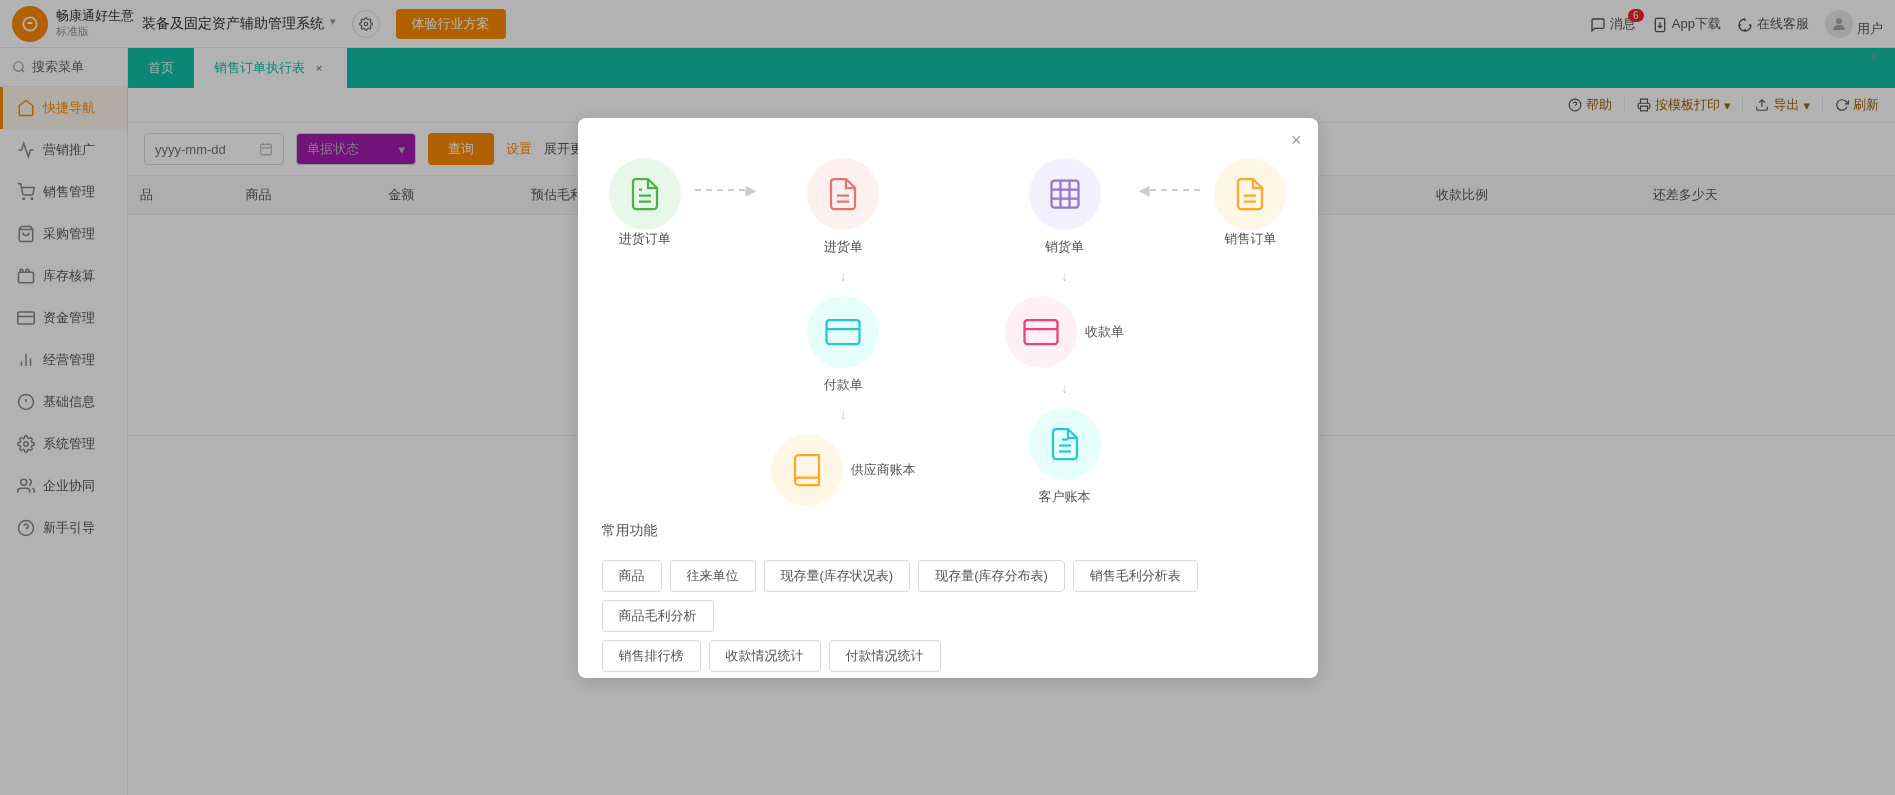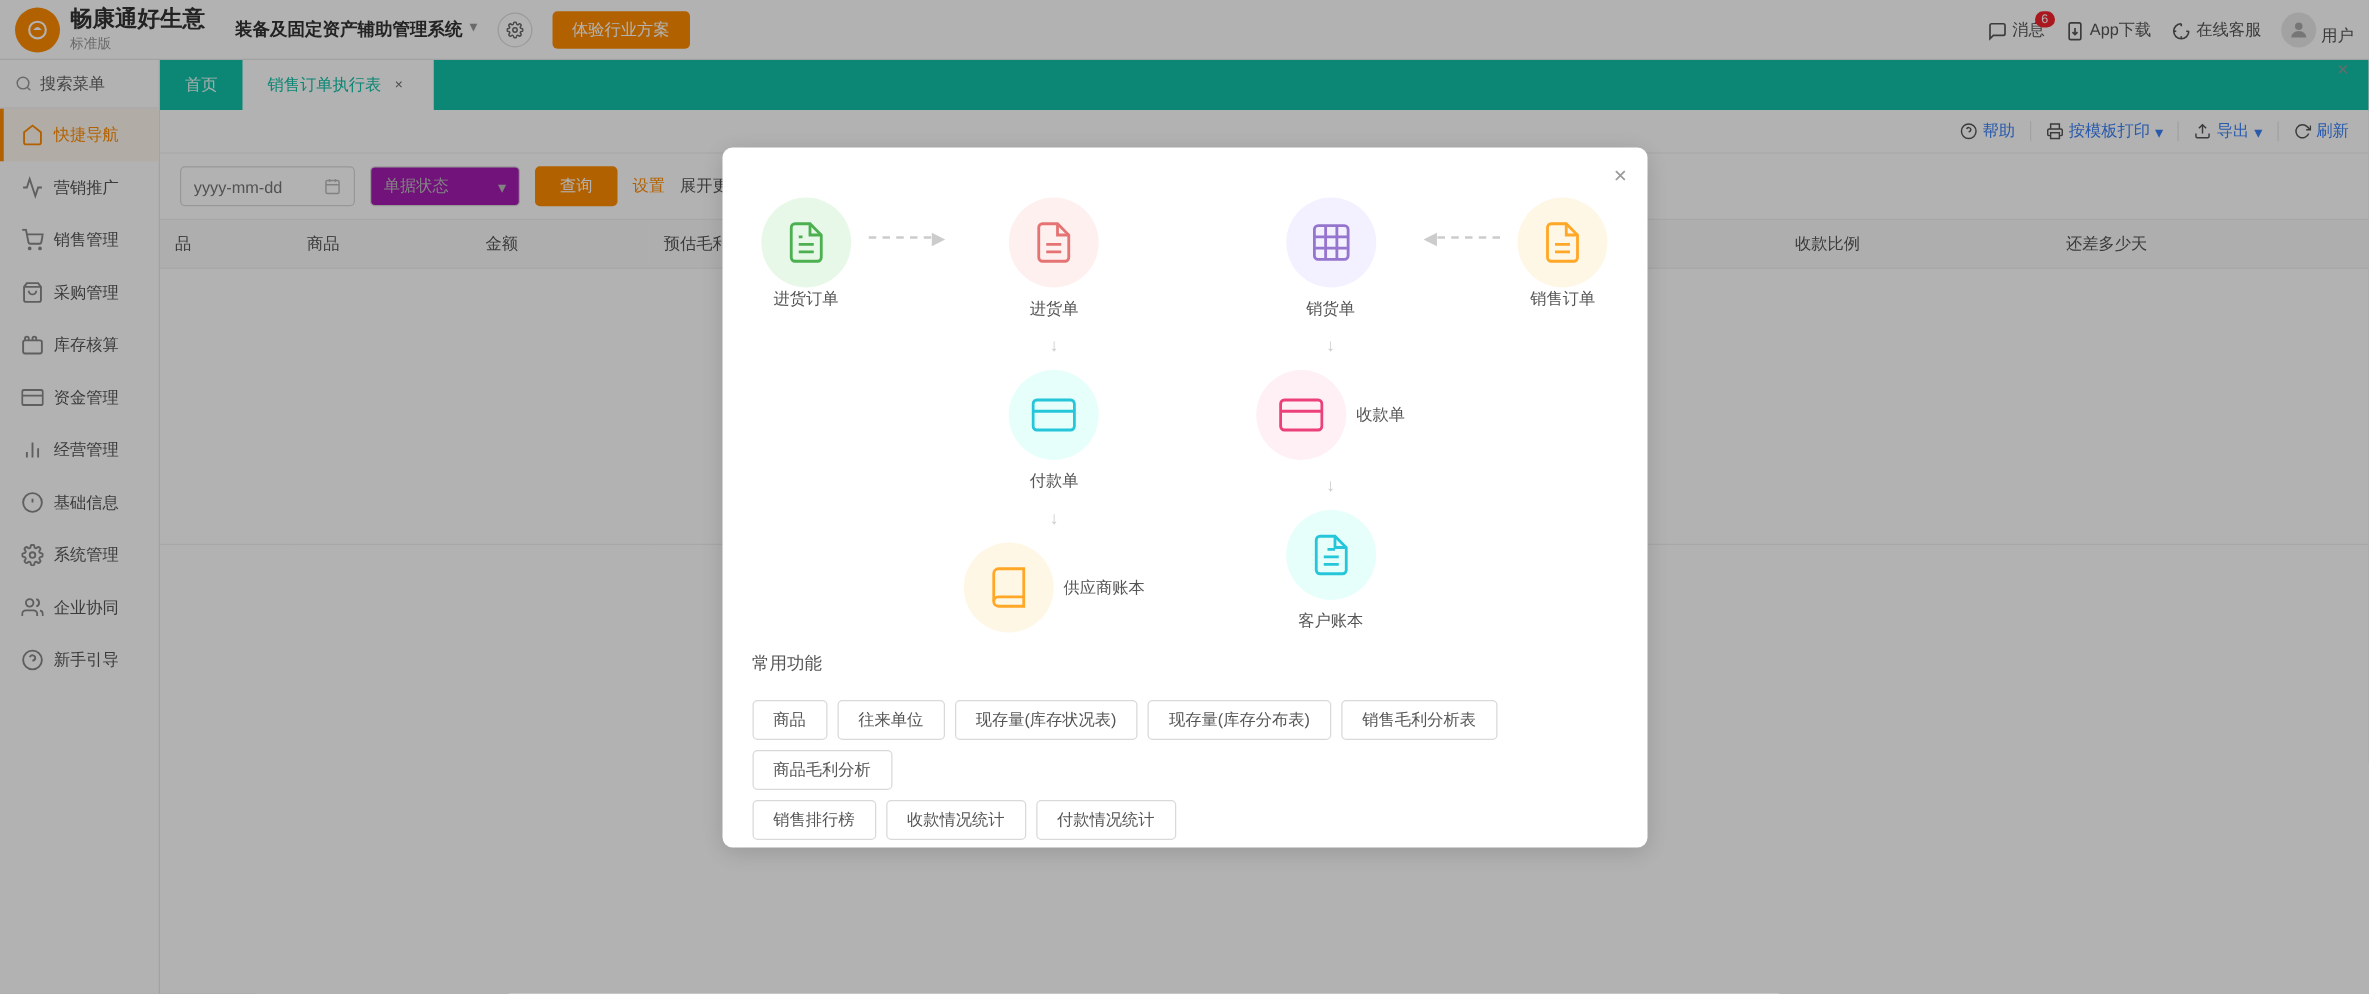--- a/index.html
+++ b/index.html
@@ -9,23 +9,23 @@
     .app-container { display: flex; flex-direction: column; height: 795px; width: 1895px; }
     .top-bar { display: flex; align-items: center; background: #fff; height: 48px; border-bottom: 1px solid #e8e8e8; padding: 0 12px; flex-shrink: 0; }
     .main-area { display: flex; flex: 1; overflow: hidden; }
     .sidebar { width: 128px; background: #fff; border-right: 1px solid #e8e8e8; flex-shrink: 0; display: flex; flex-direction: column; }
     .content-area { flex: 1; display: flex; flex-direction: column; background: #f0f2f5; overflow: hidden; }
 
     
     .top-bar-left { display: flex; align-items: center; gap: 8px; }
     .logo-icon { width: 36px; height: 36px; background: #ff8c00; border-radius: 50%; display: flex; align-items: center; justify-content: center; }
     .logo-icon svg { width: 20px; height: 20px; }
-    .app-name { font-size: 18px; color: #333; font-weight: bold; line-height: 1.2; }
+    .app-name { font-size: 13px; color: #333; font-weight: normal; line-height: 1.2; }
     .app-subtitle { font-size: 11px; color: #999; }
-    .system-title { display: flex; gap: 6px; margin-left: 16px; font-size: 14px; color: #333; font-weight: bold; }
+    .system-title { display: flex; gap: 6px; font-size: 14px; color: #333; }
     .system-title .dropdown-icon { color: #999; font-size: 11px; }
     .settings-btn { width: 28px; height: 28px; border-radius: 50%; border: 1px solid #ddd; display: flex; align-items: center; justify-content: center; cursor: pointer; margin-left: 8px; color: #666; }
     .trial-btn { background: #ff8c00; color: #fff; border: none; padding: 6px 16px; border-radius: 4px; cursor: pointer; font-size: 13px; margin-left: 8px; }
     .top-bar-right { margin-left: auto; display: flex; align-items: center; gap: 16px; }
     .top-bar-right .icon-item { display: flex; align-items: flex-end; gap: 4px; color: #555; cursor: pointer; font-size: 13px; position: relative; }
     .badge { position: absolute; top: -6px; right: -8px; background: #f5222d; color: #fff; border-radius: 8px; font-size: 10px; padding: 1px 4px; min-width: 16px; text-align: center; }
     .user-avatar { width: 28px; height: 28px; border-radius: 50%; background: #e8e8e8; display: flex; align-items: center; justify-content: center; overflow: hidden; }
     .user-name { color: #555; font-size: 13px; }
 
     
@@ -35,21 +35,21 @@
     .nav-tab-home { padding: 0 20px; display: flex; align-items: center; color: rgba(255,255,255,0.9); cursor: pointer; font-size: 13px; }
 
     
     .sidebar-search { padding: 10px 12px; border-bottom: 1px solid #f0f0f0; display: flex; align-items: center; gap: 6px; color: #666; cursor: pointer; font-size: 13px; }
     .sidebar-nav-item { display: flex; align-items: center; gap: 8px; padding: 12px 14px; cursor: pointer; color: #555; font-size: 13px; border-left: 3px solid transparent; }
     .sidebar-nav-item.active { background: #fff7f0; border-left-color: #ff8c00; color: #ff8c00; }
     .sidebar-nav-item .nav-icon { width: 18px; height: 18px; flex-shrink: 0; }
 
     
     .content-toolbar { display: flex; align-items: center; justify-content: flex-end; padding: 8px 16px; background: #fff; border-bottom: 1px solid #f0f0f0; gap: 12px; flex-shrink: 0; }
-    .toolbar-btn { display: flex; align-items: center; gap: 4px; color: #3b82f6; cursor: pointer; font-size: 13px; }
+    .toolbar-btn { display: flex; align-items: center; gap: 4px; color: #a16207; cursor: pointer; font-size: 13px; }
     .toolbar-divider { width: 1px; height: 16px; background: #e8e8e8; }
 
     
     .filter-bar { display: flex; align-items: center; padding: 10px 16px; background: #fff; border-bottom: 1px solid #f0f0f0; gap: 12px; flex-shrink: 0; flex-wrap: wrap; }
     .filter-date { display: flex; align-items: center; gap: 4px; border: 1px solid #d9d9d9; border-radius: 4px; padding: 5px 10px; height: 32px; background: #fff; }
     .filter-date input { border: none; outline: none; font-size: 13px; color: #bbb; width: 100px; }
     .filter-select { border: 1px solid #d9d9d9; border-radius: 4px; padding: 5px 10px; font-size: 13px; color: #bbb; height: 32px; background: #a21caf; display: flex; align-items: center; gap: 4px; min-width: 120px; }
     .search-btn { background: #ff8c00; color: #fff; border: none; padding: 5px 20px; border-radius: 4px; cursor: pointer; font-size: 13px; height: 32px; }
     .settings-link { color: #ff8c00; font-size: 13px; cursor: pointer; }
     .more-filter { color: #555; font-size: 13px; cursor: pointer; }

